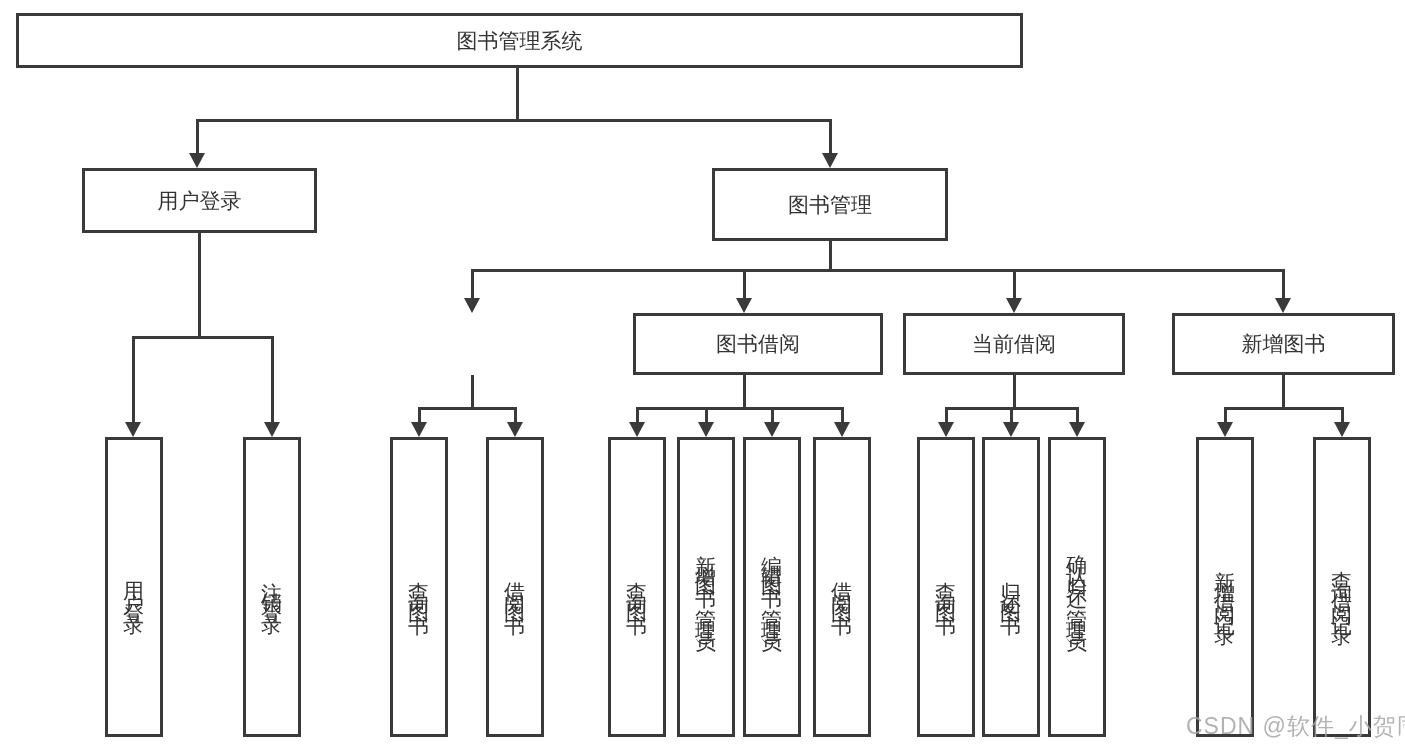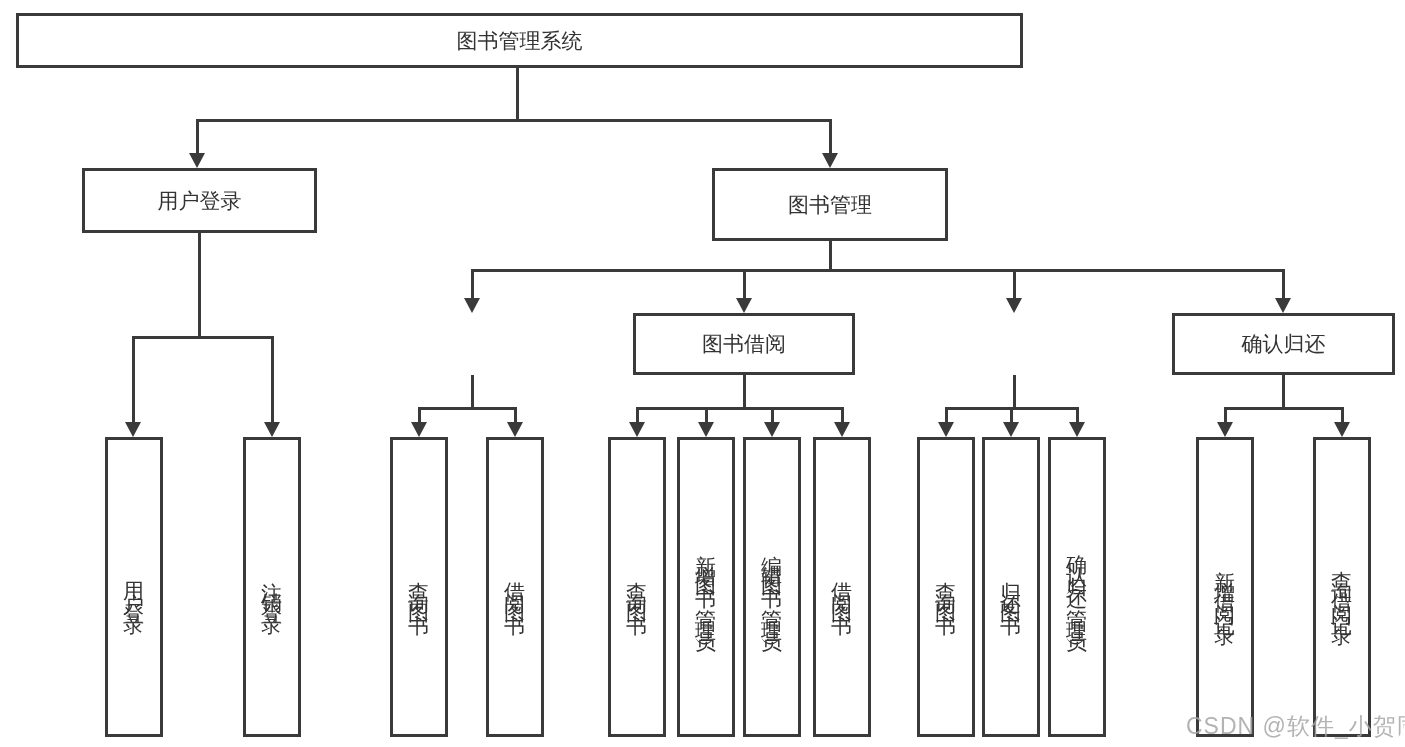--- a/index.html
+++ b/index.html
@@ -38,25 +38,28 @@
     <span class="lbl">图书管理系统</span>
   </div>
 
   <div class="node" style="left:82px;top:168px;width:235px;height:65px">
     <span class="lbl">用户登录</span>
   </div>
   <div class="node" style="left:712px;top:168px;width:236px;height:73px">
     <span class="lbl">图书管理</span>
   </div>
 
-  <div class="node" style="left:633px;top:313px;width:222px;height:62px">
+  <div class="node" style="left:633px;top:313px;width:250px;height:62px">
     <span class="lbl">图书借阅</span>
   </div>
+  <div class="node" style="left:903px;top:313px;width:222px;height:62px">
+    <span class="lbl">当前借阅</span>
+  </div>
   <div class="node" style="left:1172px;top:313px;width:223px;height:62px">
-    <span class="lbl">确认归还</span>
+    <span class="lbl">新增图书</span>
   </div>
 
   <div class="node v" style="left:105px;top:437px;width:58px;height:300px">
     <span class="lbl">用户登录</span>
   </div>
   <div class="node v" style="left:243px;top:437px;width:58px;height:300px">
     <span class="lbl">注销登录</span>
   </div>
 
   <div class="node v" style="left:390px;top:437px;width:58px;height:300px">

